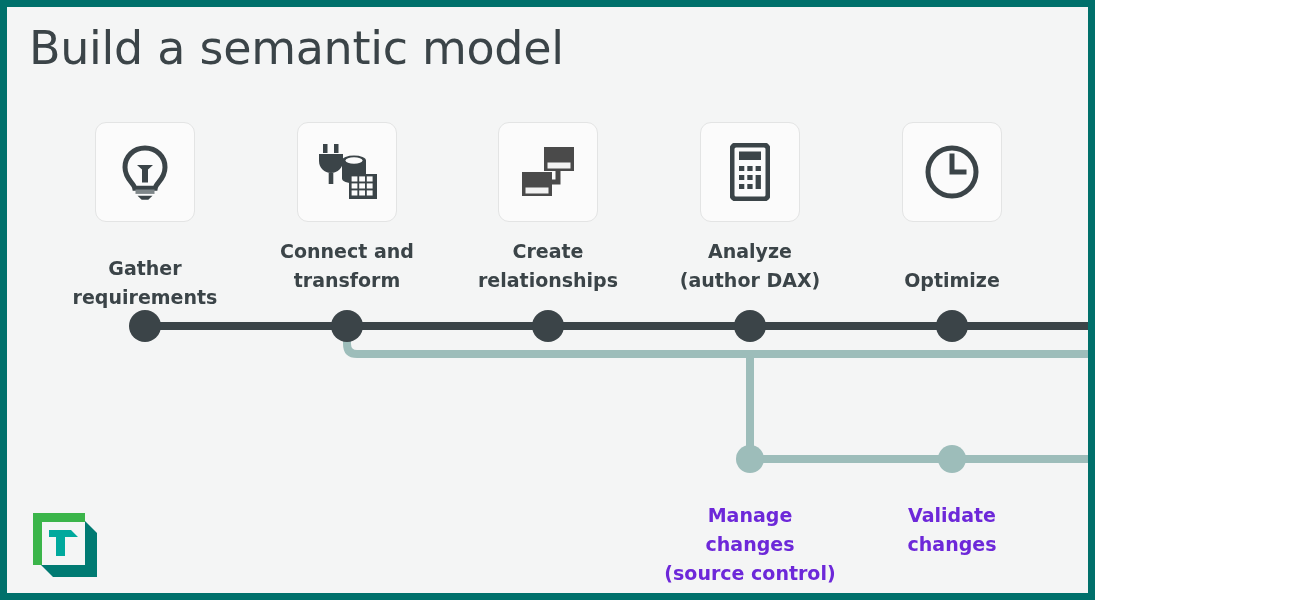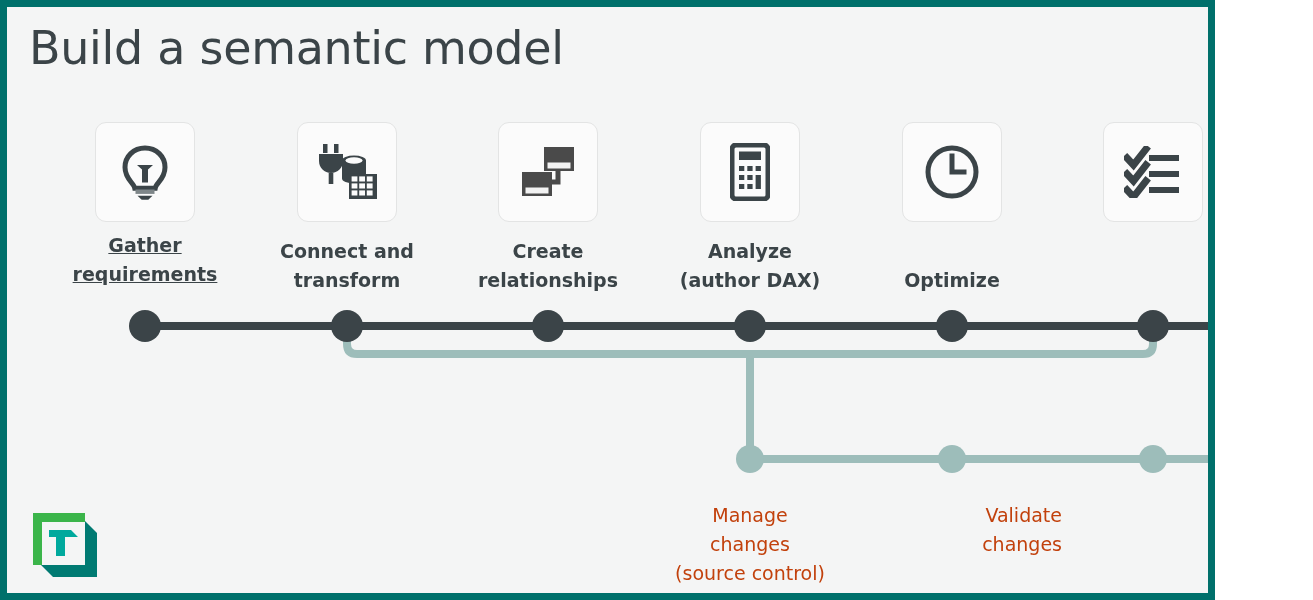--- a/index.html
+++ b/index.html
@@ -6,21 +6,21 @@
   html, body {
     margin: 0;
     padding: 0;
     background: #ffffff;
   }
   body {
     font-family: "DejaVu Sans", "Liberation Sans", sans-serif;
   }
   #canvas {
     position: relative;
-    width: 1215px;
+    width: 1095px;
     height: 600px;
     box-sizing: border-box;
     background: #f4f5f5;
     border: 7px solid #00706b;
     overflow: hidden;
   }
   #page-title {
     position: absolute;
     left: 22px;
     top: 14px;
@@ -52,22 +52,22 @@
     position: absolute;
     text-align: center;
     font-size: 19px;
     font-weight: bold;
     line-height: 1.52;
     color: #3b4448;
     white-space: pre-line;
     width: 220px;
   }
   .step-label.sub {
-    color: #c2410c;
-    font-weight: normal;
+    color: #6d28d9;
+    font-weight: bold;
   }
 
   
   #diagram {
     position: absolute;
     left: 0;
     top: 0;
     width: 1313px;
     height: 600px;
     pointer-events: none;
@@ -202,34 +202,34 @@
         <path d="M3 12 l6.5 7 L22 3" fill="none" stroke="#3b4448" stroke-width="7" stroke-linecap="square"></path>
         <path d="M3 28 l6.5 7 L22 19" fill="none" stroke="#3b4448" stroke-width="7" stroke-linecap="square"></path>
         <path d="M3 44 l6.5 7 L22 35" fill="none" stroke="#3b4448" stroke-width="7" stroke-linecap="square"></path>
         <rect x="25" y="9" width="30" height="6" fill="#3b4448"></rect>
         <rect x="25" y="25" width="30" height="6" fill="#3b4448"></rect>
         <rect x="25" y="41" width="30" height="6" fill="#3b4448"></rect>
       </svg>
     </span>
   </div>
 
-  <div class="step-label" style="left:28px;   top:224px;text-decoration:underline;">Gather
+  <div class="step-label" style="left:28px;   top:247px;">Gather
 requirements</div>
   <div class="step-label" style="left:230px;  top:230px;">Connect and
 transform</div>
   <div class="step-label" style="left:431px;  top:230px;">Create
 relationships</div>
   <div class="step-label" style="left:633px;  top:230px;">Analyze
 (author DAX)</div>
   <div class="step-label" style="left:835px;  top:259px;">Optimize</div>
 
   <div class="step-label sub" style="left:633px;  top:494px;">Manage
 changes
 (source control)</div>
-  <div class="step-label sub" style="left:835px;  top:494px;text-align:right;">Validate
+  <div class="step-label sub" style="left:835px;  top:494px;">Validate
 changes</div>
 
   <div id="logo">
     <svg width="72" height="76" viewBox="0 0 72 76">
 
       <polygon points="14,12 58,12 72,26 72,70 28,70 14,56" fill="#007a72"></polygon>
 
       <rect x="8" y="6" width="52" height="52" fill="#3bb54a"></rect>
 
       <rect x="17" y="15" width="43" height="43" fill="#f4f5f5"></rect>

